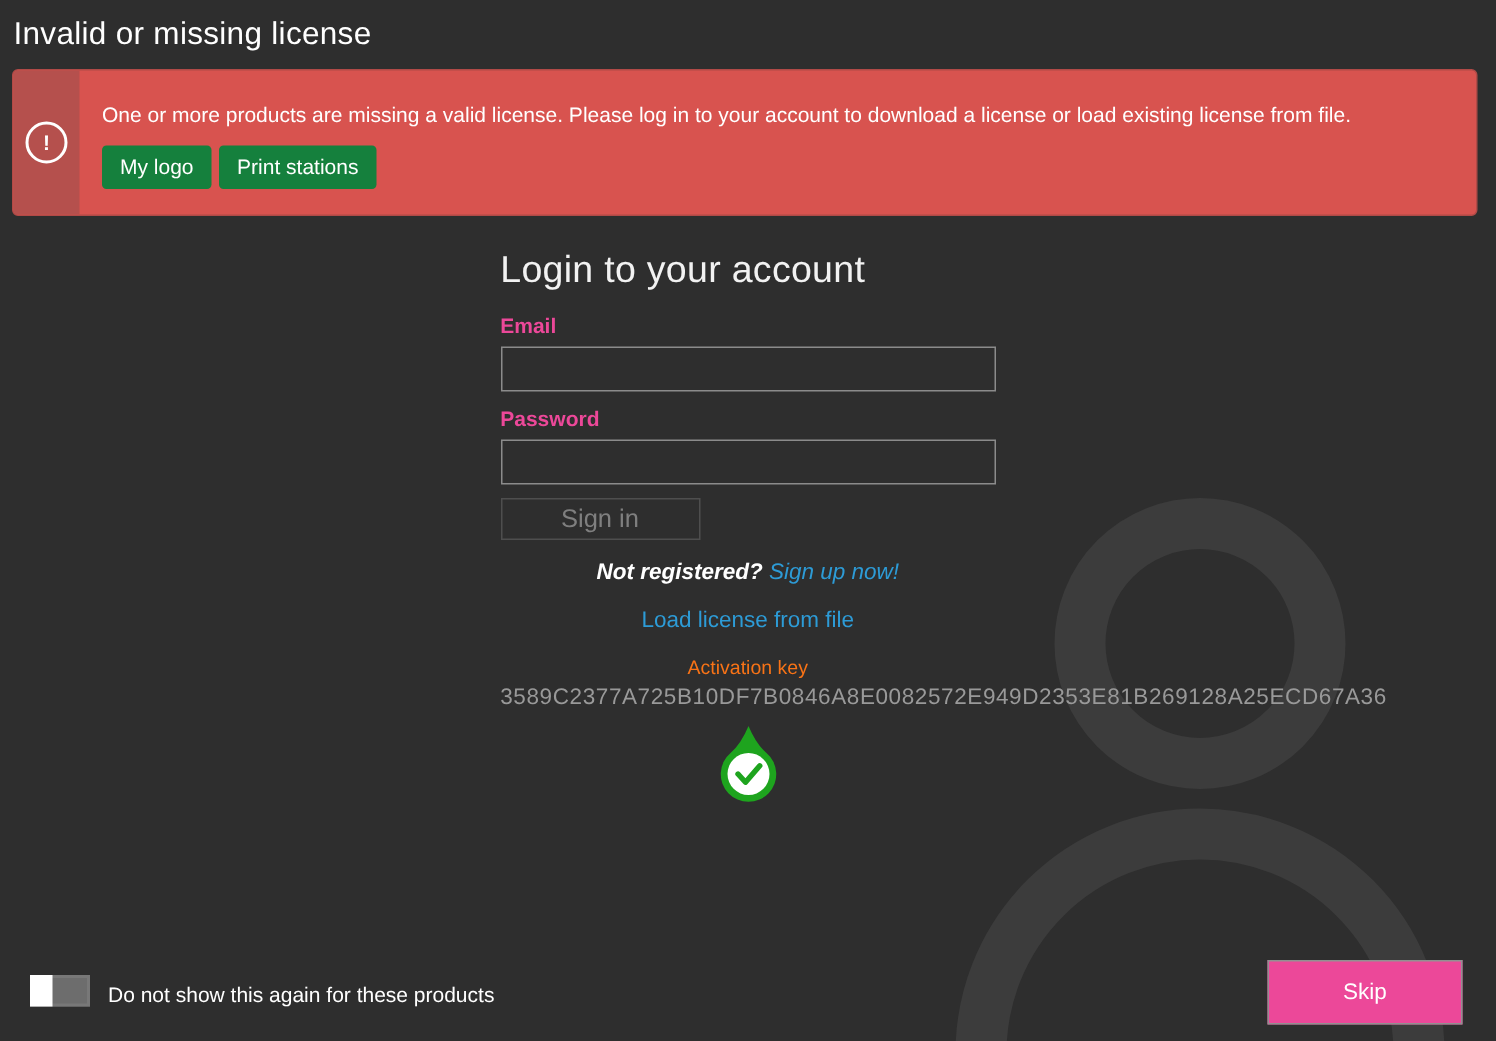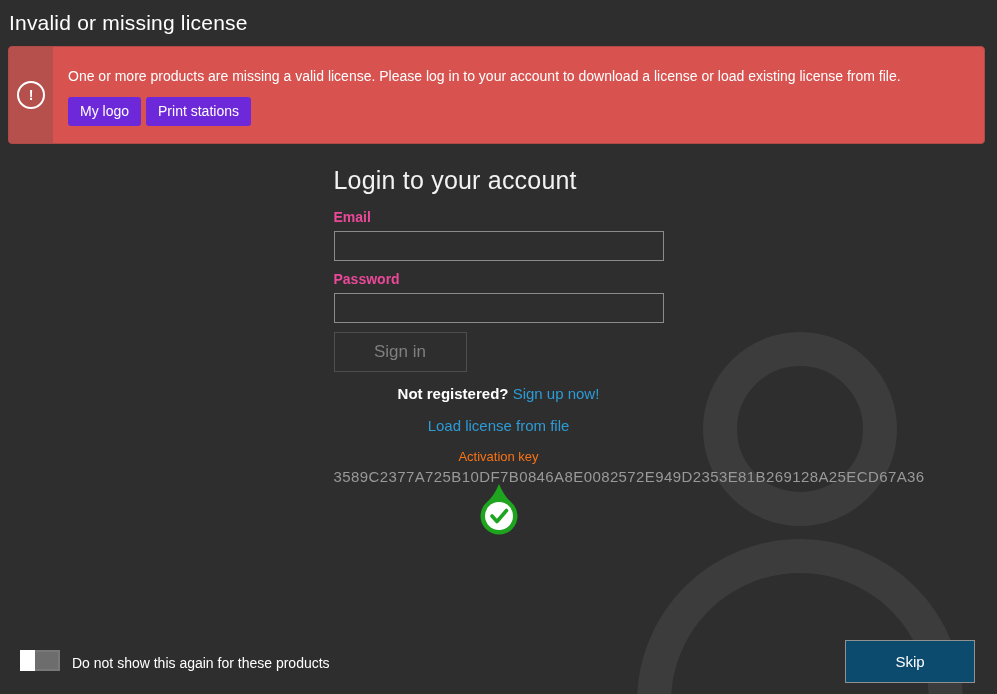--- a/index.html
+++ b/index.html
@@ -31,21 +31,21 @@
   }
   .excl-circle{
     width:24px;height:24px;border:2px solid #ffffff;border-radius:50%;
     color:#ffffff;display:flex;align-items:center;justify-content:center;
     font-size:14px;font-weight:700;line-height:1;
   }
   .banner-body{padding:21px 16px 0 15px;color:#ffffff;}
   .banner-msg{font-size:14px;line-height:16px;}
   .chip-row{margin-top:13px;display:flex;gap:5px;}
   .chip{
-    background:#6d28d9;color:#ffffff;font-size:14px;line-height:1;
+    background:#15803d;color:#ffffff;font-size:14px;line-height:1;
     padding:7px 12px 8px;border-radius:3px;white-space:nowrap;cursor:default;
   }
 
   
   .center-col{
     position:absolute;left:0;right:0;top:165px;
     display:flex;flex-direction:column;align-items:center;
   }
   .login-form{width:330px;display:flex;flex-direction:column;}
   .login-heading{
@@ -57,28 +57,28 @@
     line-height:16px;margin-bottom:6px;
   }
   .text-input{
     width:100%;box-sizing:border-box;height:30px;margin-bottom:10px;
     background:transparent;border:1px solid #8b8b8b;border-radius:0;
     color:#ffffff;font-size:15px;padding:0 8px;outline:none;
     font-family:"Liberation Sans", sans-serif;
   }
   .text-input.password{margin-bottom:9px;}
   .signin-btn{
-    width:133px;height:40px;margin-bottom:14px;
+    width:133px;height:28px;margin-bottom:14px;
     background:transparent;border:1px solid #4e4e4e;
     color:#7f7f7f;font-size:17px;cursor:pointer;
     font-family:"Liberation Sans", sans-serif;
   }
   .register-line{
     font-size:15px;line-height:16px;margin-bottom:16px;
-    color:#ffffff;font-weight:700;text-align:center;
+    color:#ffffff;font-weight:700;text-align:center;font-style:italic;
   }
   .link{color:#2d9bd6;font-weight:400;text-decoration:none;cursor:pointer;}
   .load-license{
     font-size:15px;line-height:16px;margin-bottom:16px;text-align:center;
   }
   .activation-label{
     font-size:13px;line-height:14px;color:#f97316;
     margin-bottom:4px;text-align:center;
   }
   .activation-key{
@@ -98,21 +98,21 @@
   .switch{
     position:relative;width:36px;height:17px;
     background:#6d6d6d;border:2px solid #787878;cursor:pointer;
   }
   .switch-knob{
     position:absolute;left:-2px;top:-2px;width:15px;height:21px;background:#ffffff;
   }
   .toggle-label{font-size:14px;color:#ffffff;}
   .skip-btn{
     position:absolute;left:845px;top:640px;width:130px;height:43px;
-    background:#0c4a6e;border:1px solid #919191;color:#ffffff;
+    background:#ec4899;border:1px solid #919191;color:#ffffff;
     font-size:15px;cursor:pointer;z-index:2;
     font-family:"Liberation Sans", sans-serif;
   }
 </style>
 </head>
 <body>
 
 <svg class="watermark" width="997" height="694" viewBox="0 0 997 694">
   <g stroke="#3c3c3c" stroke-width="34" fill="none">
     <circle cx="800" cy="429" r="80"></circle>

